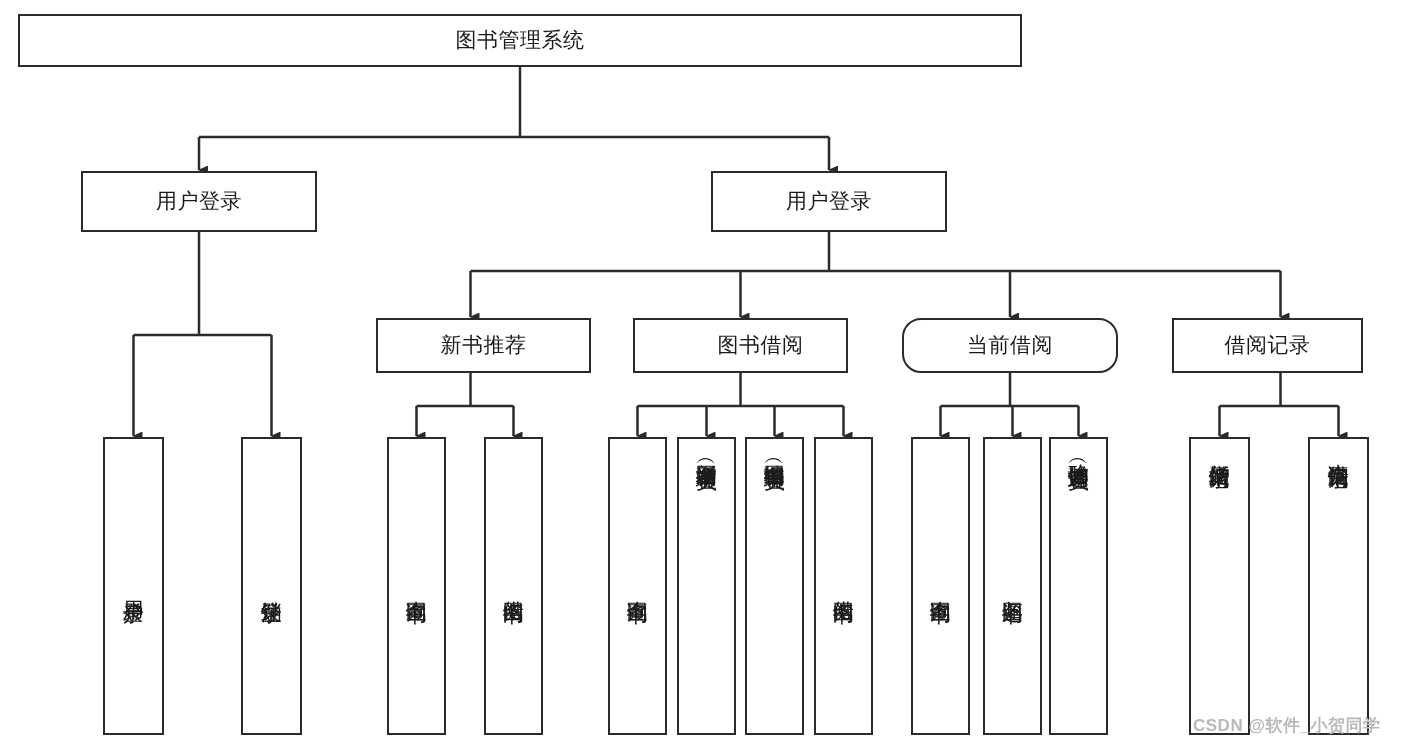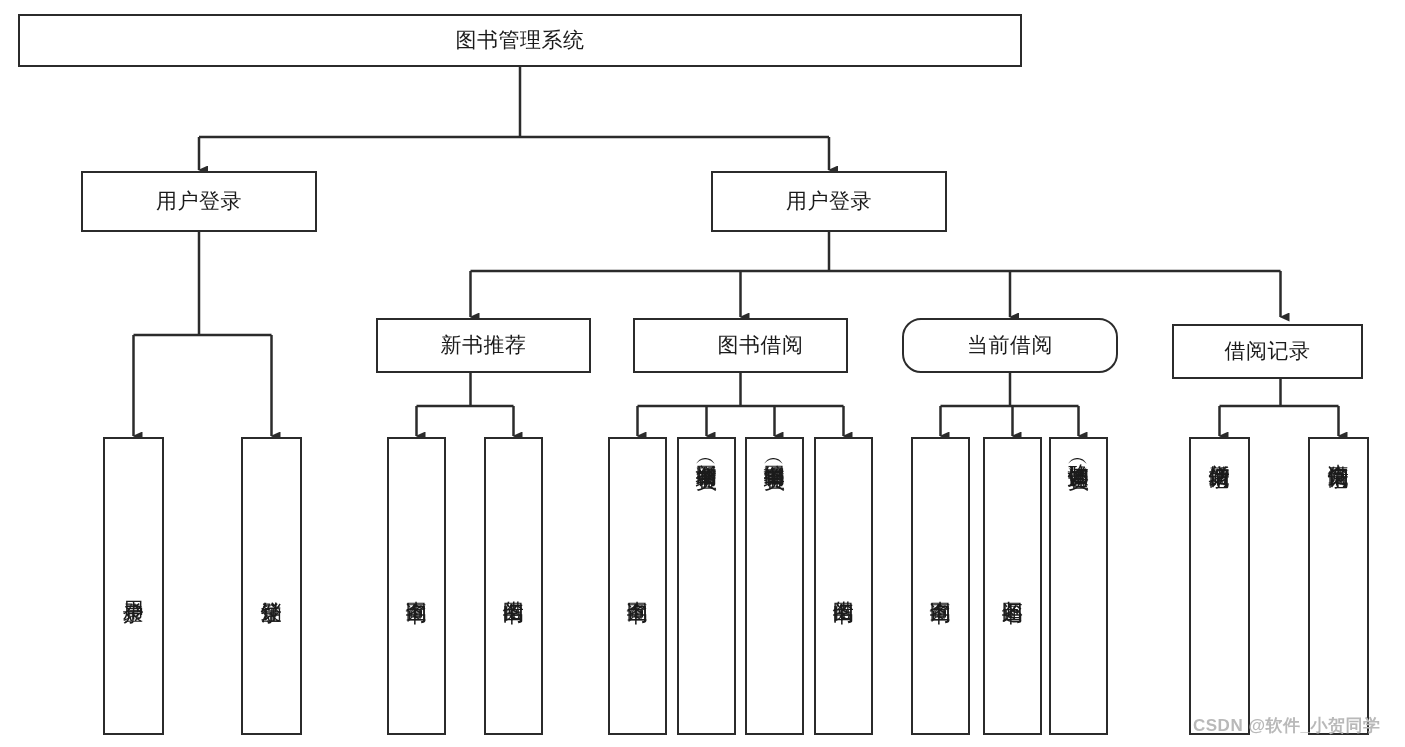--- a/index.html
+++ b/index.html
@@ -125,21 +125,21 @@
       </div>
       <div class="node-box" style="left: 363px; top: 318px; width: 215px; height: 55px; margin-left: 13px;">
         <span class="node-label">新书推荐</span>
       </div>
       <div class="node-box" style="left: 633px; top: 318px; width: 215px; height: 55px; padding-left: 40px;">
         <span class="node-label">图书借阅</span>
       </div>
       <div class="node-box" style="left: 902px; top: 318px; width: 216px; height: 55px; border-radius: 19px;">
         <span class="node-label">当前借阅</span>
       </div>
-      <div class="node-box" style="left: 1172px; top: 318px; width: 191px; height: 55px; margin-top: 6px;">
+      <div class="node-box" style="left: 1172px; top: 318px; width: 191px; height: 55px;">
         <span class="node-label">借阅记录</span>
       </div>
       <div class="node-box vertical centered" style="left: 103px; top: 437px; width: 61px; height: 298px;">
         <span class="node-label">用户登录</span>
       </div>
       <div class="node-box vertical centered" style="left: 241px; top: 437px; width: 61px; height: 298px;">
         <span class="node-label">注销登录</span>
       </div>
       <div class="node-box vertical centered" style="left: 387px; top: 437px; width: 59px; height: 298px;">
         <span class="node-label">查询图书</span>

